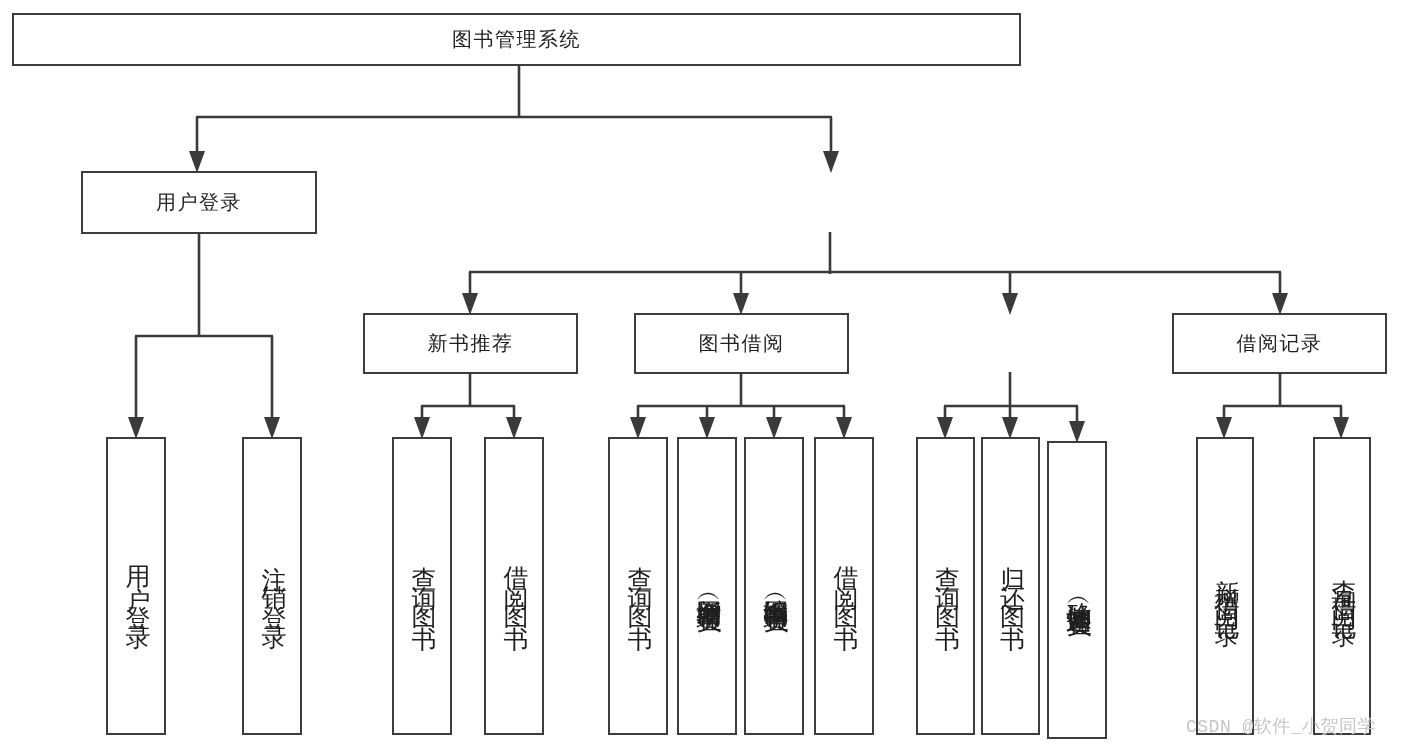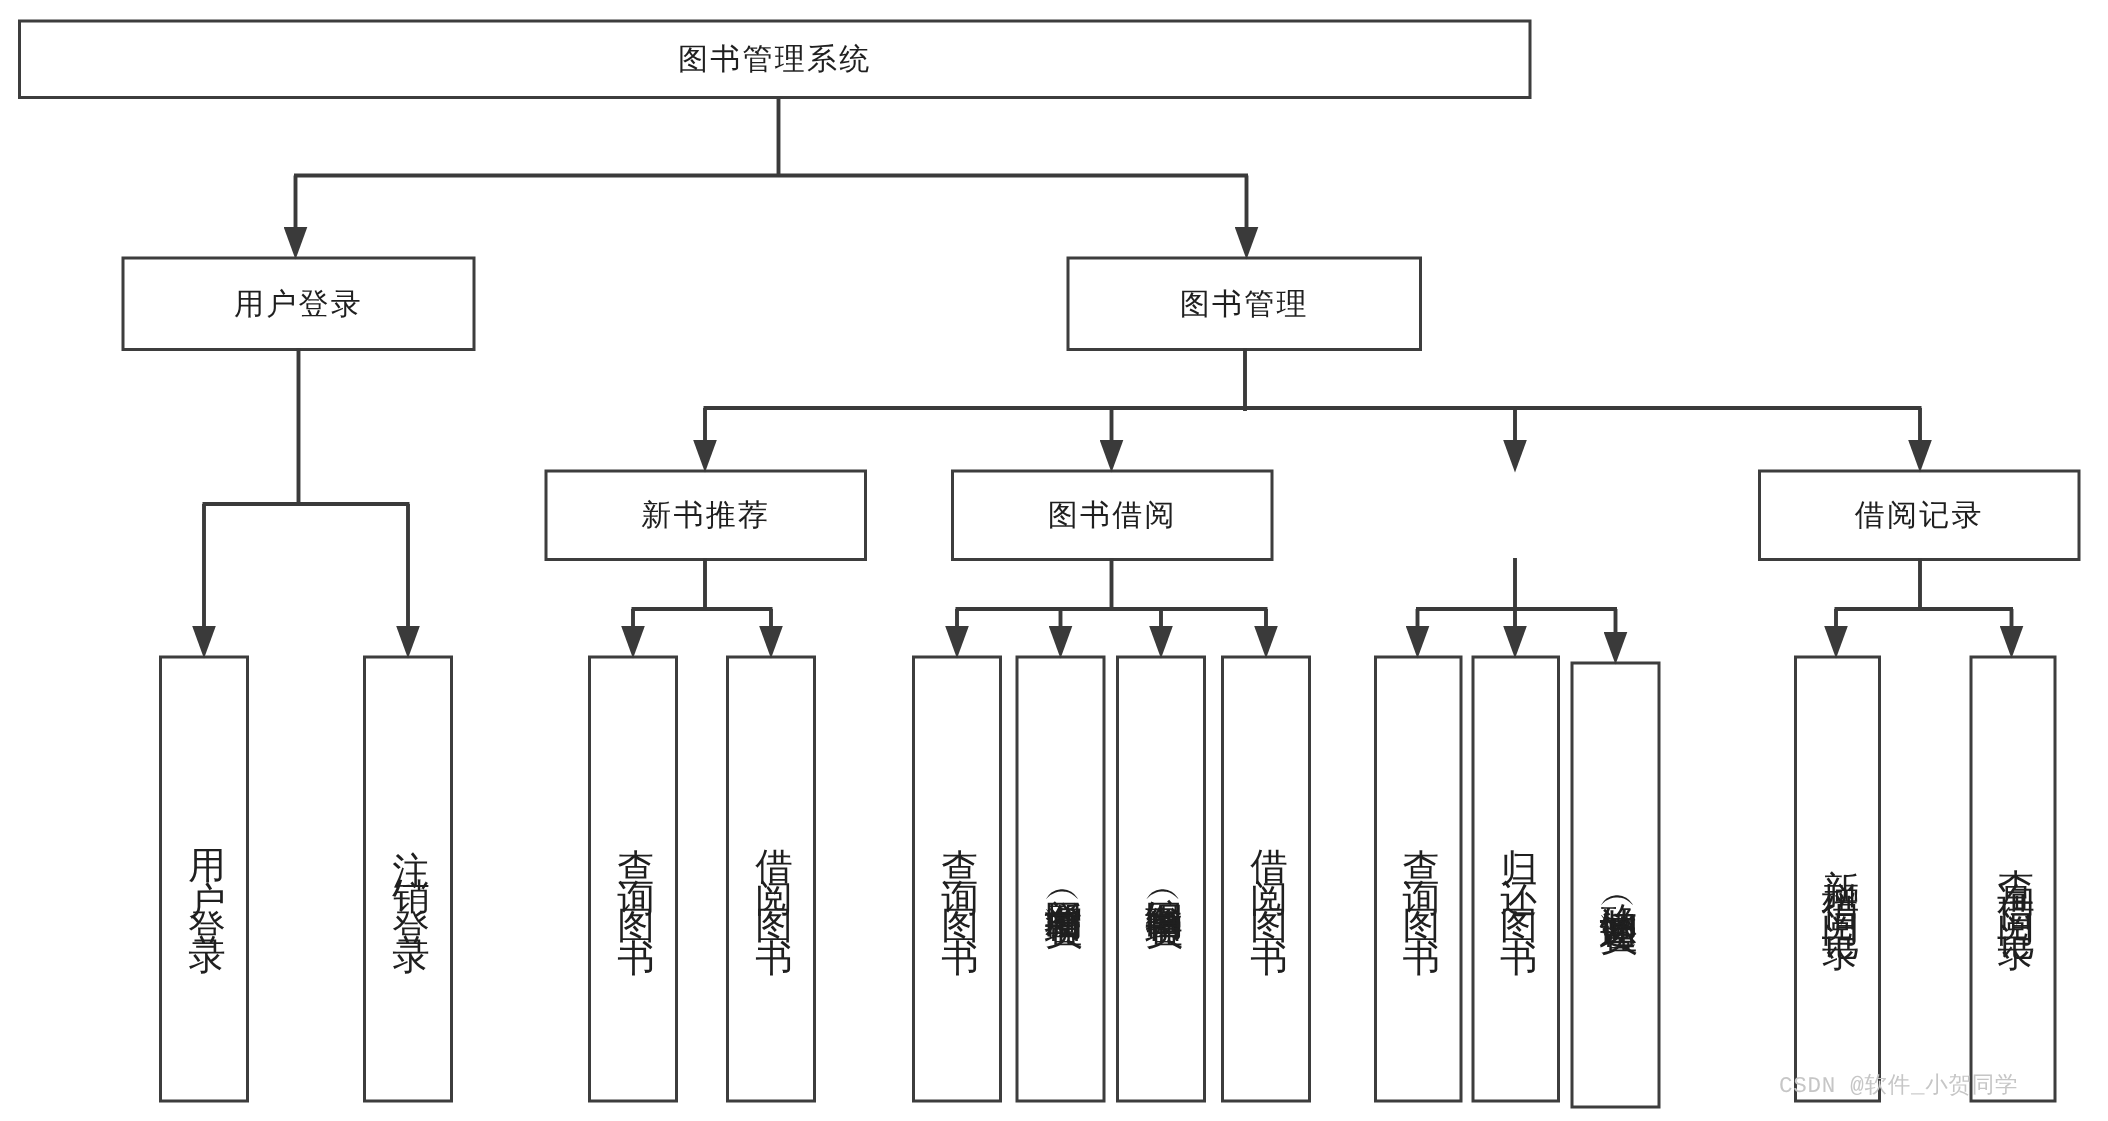--- a/index.html
+++ b/index.html
@@ -35,21 +35,21 @@
   .ls-mid{letter-spacing:9px;}
   .ls-tight{letter-spacing:1.5px;}
   svg.connectors{
     position:absolute;left:0;top:0;width:1405px;height:747px;
     pointer-events:none;z-index:5;
   }
   .connectors line{stroke:var(--line);stroke-width:2.6;}
   .arrowhead{fill:var(--line);}
   .watermark{
     position:absolute;left:1186px;top:714px;
-    font-size:15px;letter-spacing:0.5px;
+    font-size:18px;letter-spacing:0.5px;
     color:var(--watermark);
     z-index:6;white-space:nowrap;
   }
 </style>
 </head>
 <body>
 
 <div class="canvas">
 
   <svg class="connectors" viewBox="0 0 1405 747" xmlns="http://www.w3.org/2000/svg">
@@ -114,23 +114,20 @@
     </g>
   </svg>
 
   <div class="box" style="left:12px;top:13px;width:1009px;height:53px">
     <span class="hlabel">图书管理系统</span>
   </div>
 
   <div class="box" style="left:81px;top:171px;width:236px;height:63px">
     <span class="hlabel">用户登录</span>
   </div>
-  <div class="box" style="left:711px;top:171px;width:237px;height:63px">
-    <span class="hlabel">图书管理</span>
-  </div>
 
   <div class="box" style="left:634px;top:313px;width:215px;height:61px">
     <span class="hlabel">图书借阅</span>
   </div>
   <div class="box" style="left:363px;top:313px;width:215px;height:61px">
     <span class="hlabel">新书推荐</span>
   </div>
   <div class="box" style="left:1172px;top:313px;width:215px;height:61px">
     <span class="hlabel">借阅记录</span>
   </div>

